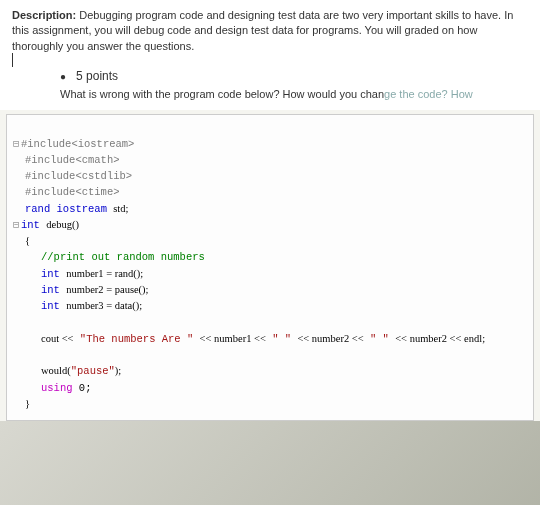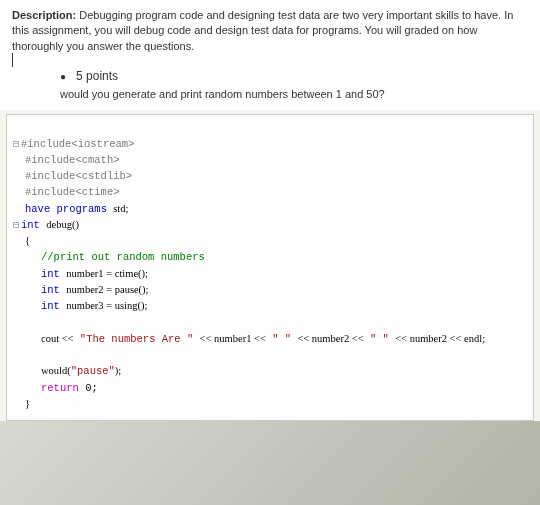--- a/index.html
+++ b/index.html
@@ -72,39 +72,41 @@
     <span class="desc-label">Description:</span>
     <span>Debugging program code and designing test data are two very important skills to have. In this assignment, you will debug code and design test data for programs. You will graded on how thoroughly you answer the questions.</span>
   </div>
   <div class="cursor-mark"></div>
 
   <div class="question-block">
     <div class="bullet-row">
       <span class="bullet">●</span>
       <span class="points">5 points</span>
     </div>
-    <div class="question-text">would you generate and print random numbers between 1 and 50?</div>
+    <div class="question-text">
+      <span>What is wrong with the program code below? How would you chan</span><span class="faded">ge the code? How</span>
+    </div>
   </div>
 </div>
 
 <div class="code-area">
 <span class="c-box">⊟</span><span class="c-inc">#include&lt;iostream&gt;</span>
 <span class="pad1 c-inc">#include&lt;cmath&gt;</span>
 <span class="pad1 c-inc">#include&lt;cstdlib&gt;</span>
 <span class="pad1 c-inc">#include&lt;ctime&gt;</span>
-<span class="pad1"><span class="c-kw">have</span> <span class="c-kw">programs</span> <span class="c-id">std;</span></span>
+<span class="pad1"><span class="c-kw">rand</span> <span class="c-kw">iostream</span> <span class="c-id">std;</span></span>
 <span class="c-box">⊟</span><span><span class="c-kw">int</span> <span class="c-id">debug()</span></span>
 <span class="pad1 c-id">{</span>
 <span class="pad2 c-cmt">//print out random numbers</span>
-<span class="pad2"><span class="c-kw">int</span> <span class="c-id">number1 = ctime();</span></span>
+<span class="pad2"><span class="c-kw">int</span> <span class="c-id">number1 = rand();</span></span>
 <span class="pad2"><span class="c-kw">int</span> <span class="c-id">number2 = pause();</span></span>
-<span class="pad2"><span class="c-kw">int</span> <span class="c-id">number3 = using();</span></span>
+<span class="pad2"><span class="c-kw">int</span> <span class="c-id">number3 = data();</span></span>
 <span> </span>
 <span class="pad2"><span class="c-id">cout &lt;&lt;</span> <span class="c-str">"The numbers Are "</span> <span class="c-id">&lt;&lt; number1 &lt;&lt;</span> <span class="c-str">" "</span> <span class="c-id">&lt;&lt; number2 &lt;&lt;</span> <span class="c-str">" "</span> <span class="c-id">&lt;&lt; number2 &lt;&lt; endl;</span></span>
 <span> </span>
 <span class="pad2"><span class="c-id">would(</span><span class="c-str">"pause"</span><span class="c-id">);</span></span>
-<span class="pad2"><span class="c-ret">return</span> <span class="c-num">0;</span></span>
+<span class="pad2"><span class="c-ret">using</span> <span class="c-num">0;</span></span>
 <span class="pad1 c-id">}</span>
 </div>
 
 <div class="screen-area">
   
 </div>
 
 </body></html>

